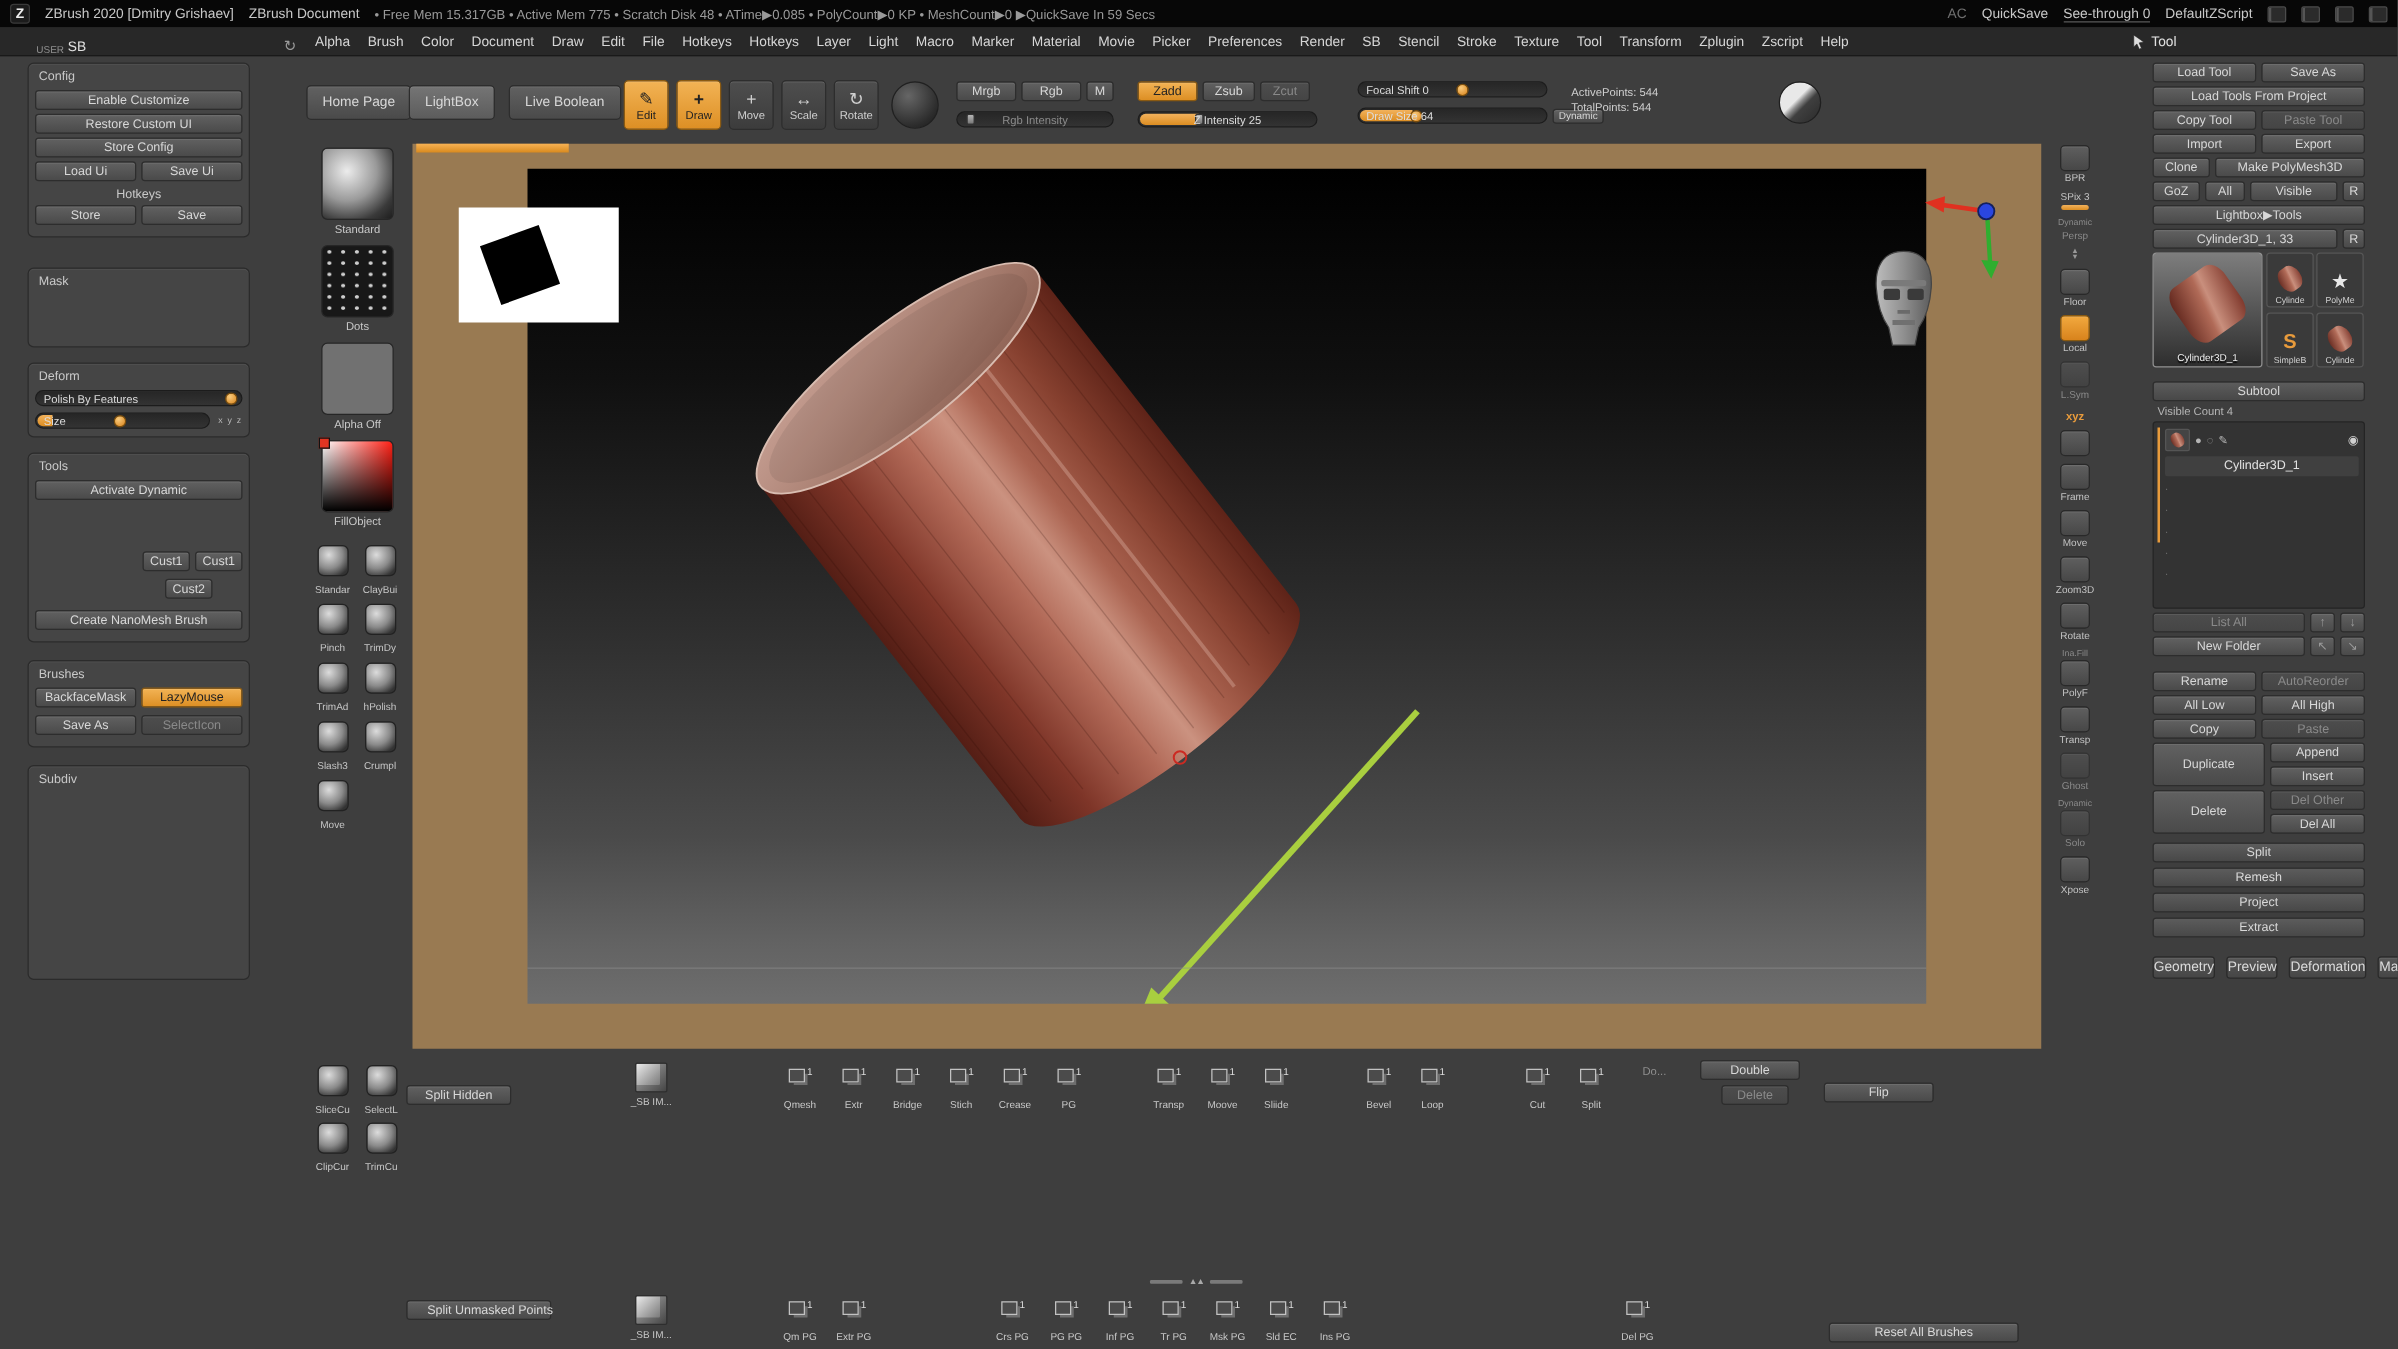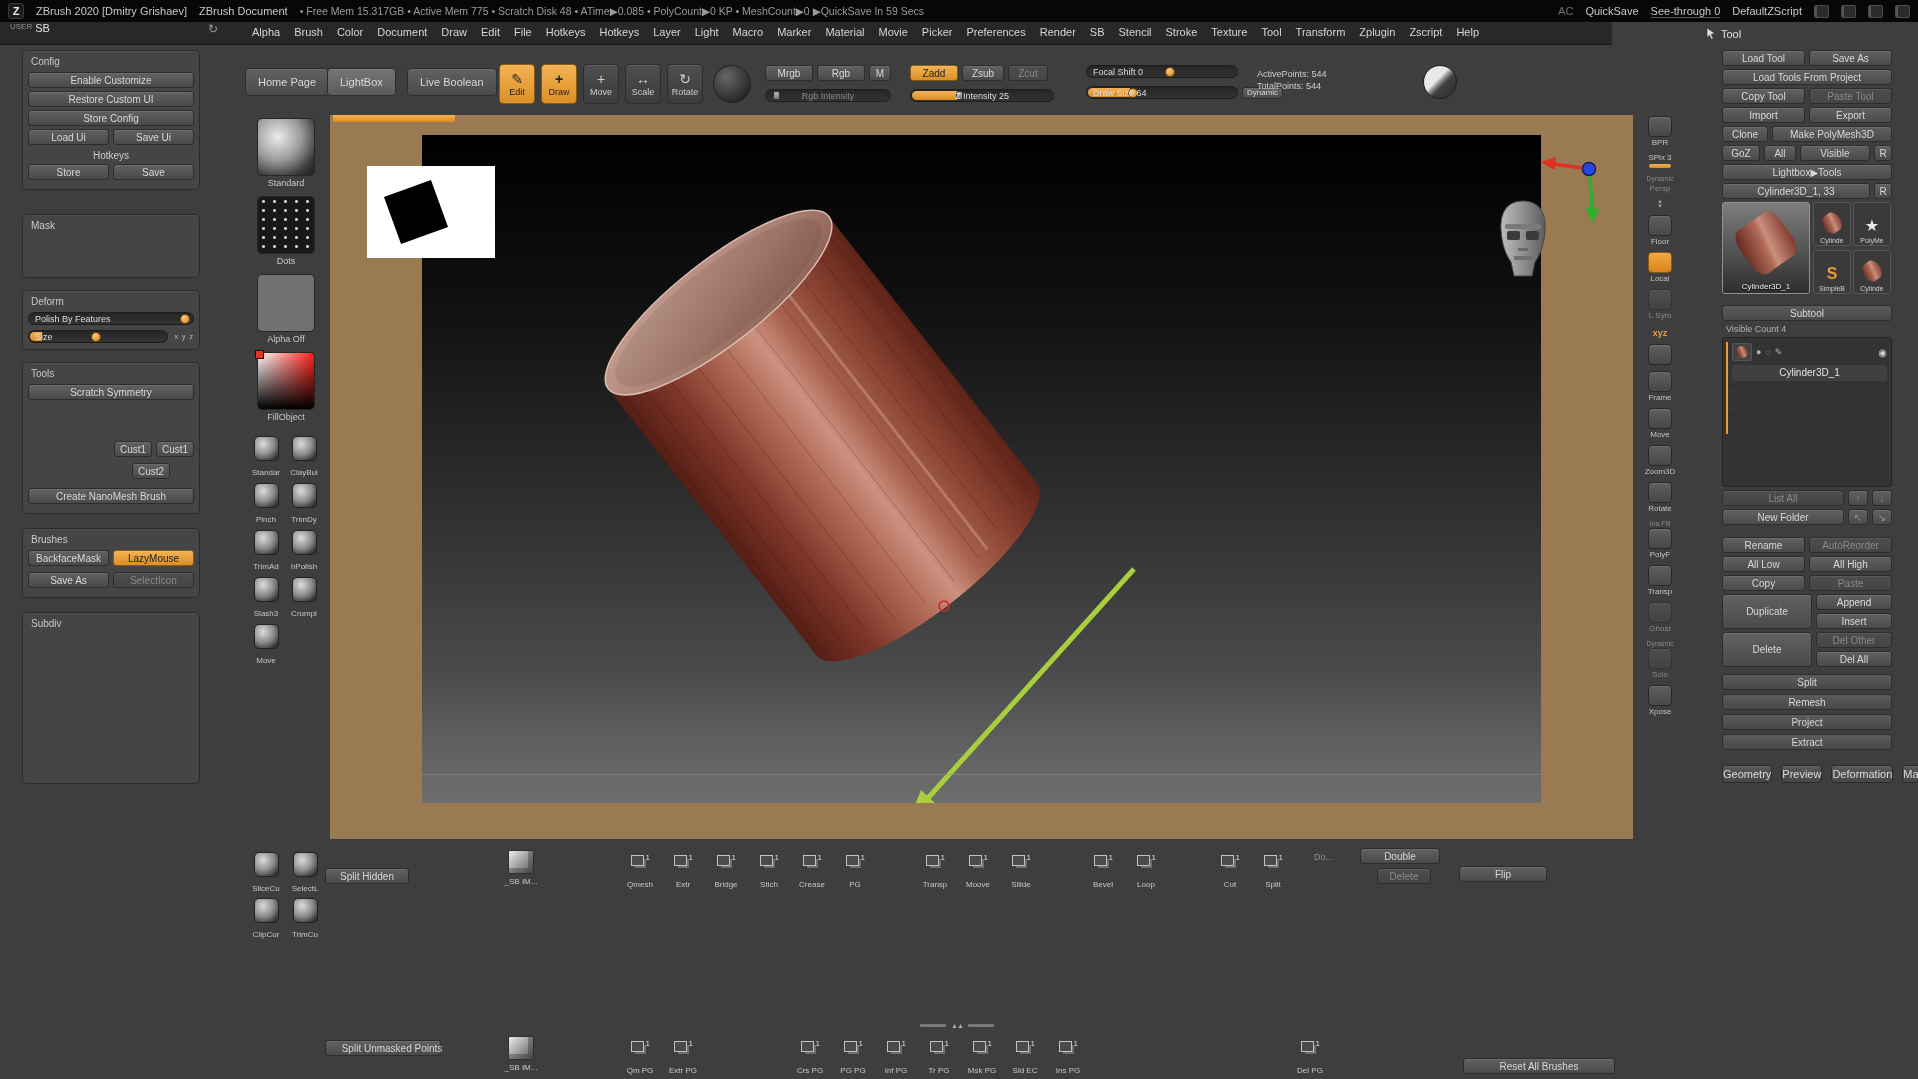--- a/index.html
+++ b/index.html
@@ -24,21 +24,21 @@
   .slider.left .slabel { justify-content:flex-start; padding-left:6px; }
   .slider.grayed .slabel { color:#8b8b8b; }
 
   
   #titlebar { left:0; top:0; width:1918px; height:22px; background:#070707; display:flex; align-items:center; gap:12px; padding:0 8px; font-size:11px; color:#c9c9c9; }
   #titlebar .logo { width:16px; height:16px; background:#1c1c1c; border:1px solid #3a3a3a; border-radius:3px; color:#eee; font-weight:bold; font-size:11px; display:flex; align-items:center; justify-content:center; }
   #titlebar .stats { color:#9a9a9a; font-size:10.5px; }
   #titlebar .spacer { flex:1; }
   #titlebar .dim { color:#6f6f6f; }
   .tb-ico { width:15px; height:13px; background:#2b2b2b; border:1px solid #4c4c4c; border-radius:2px; box-shadow:inset 2px 0 0 #555; }
-  #menubar { left:0; top:22px; width:1612px; height:23px; background:#282828; border-bottom:1px solid #191919; display:flex; align-items:flex-start; font-size:11px; }
+  #menubar { left:0; top:22px; width:1918px; height:23px; background:#282828; border-bottom:1px solid #191919; display:flex; align-items:flex-end; font-size:11px;padding-left:19px; }
   #menubar .user-label { color:#8f8f8f; font-size:8px; margin:0 3px 0 10px; }
   #menubar .user-name { color:#e0e0e0; font-size:11px; margin-right:8px; }
   #menu-items { display:flex; position:absolute; left:245px; }
   .menu-item { padding:4px 7px; color:#d6d6d6; }
   #tool-header { position:absolute; left:1706px; top:0; height:23px; display:flex; align-items:center; gap:5px; color:#e0e0e0; font-size:11px; }
 
   
   #user-panel { left:22px; top:50px; width:178px; }
   .sec { background:#454545; border:1px solid #2b2b2b; border-radius:5px; padding:4px 5px 6px; box-shadow:inset 0 1px 0 rgba(255,255,255,.05); }
   .sec-title { font-size:10px; color:#c9c9c9; margin:1px 0 5px 3px; }
@@ -225,21 +225,21 @@
         <div class="fill" style="width:9%;"></div>
         <div class="knob dot" style="left:45%;"></div>
         <div class="slabel">Size</div>
       </div>
       <span class="axis">x y z</span>
     </div>
   </div>
 
   <div class="sec" style="margin-top:12px;">
     <div class="sec-title">Tools</div>
-    <div class="btn">Scratch Symmetry</div>
+    <div class="btn">Activate Dynamic</div>
     <div style="height:38px;"></div>
     <div class="row" style="justify-content:flex-end;">
       <div class="btn" style="width:38px;">Cust1</div>
       <div class="btn" style="width:38px;">Cust1</div>
     </div>
     <div class="row" style="justify-content:flex-end;margin:3px 24px 6px 0;">
       <div class="btn" style="width:38px;">Cust2</div>
     </div>
     <div class="btn">Create NanoMesh Brush</div>
   </div>

